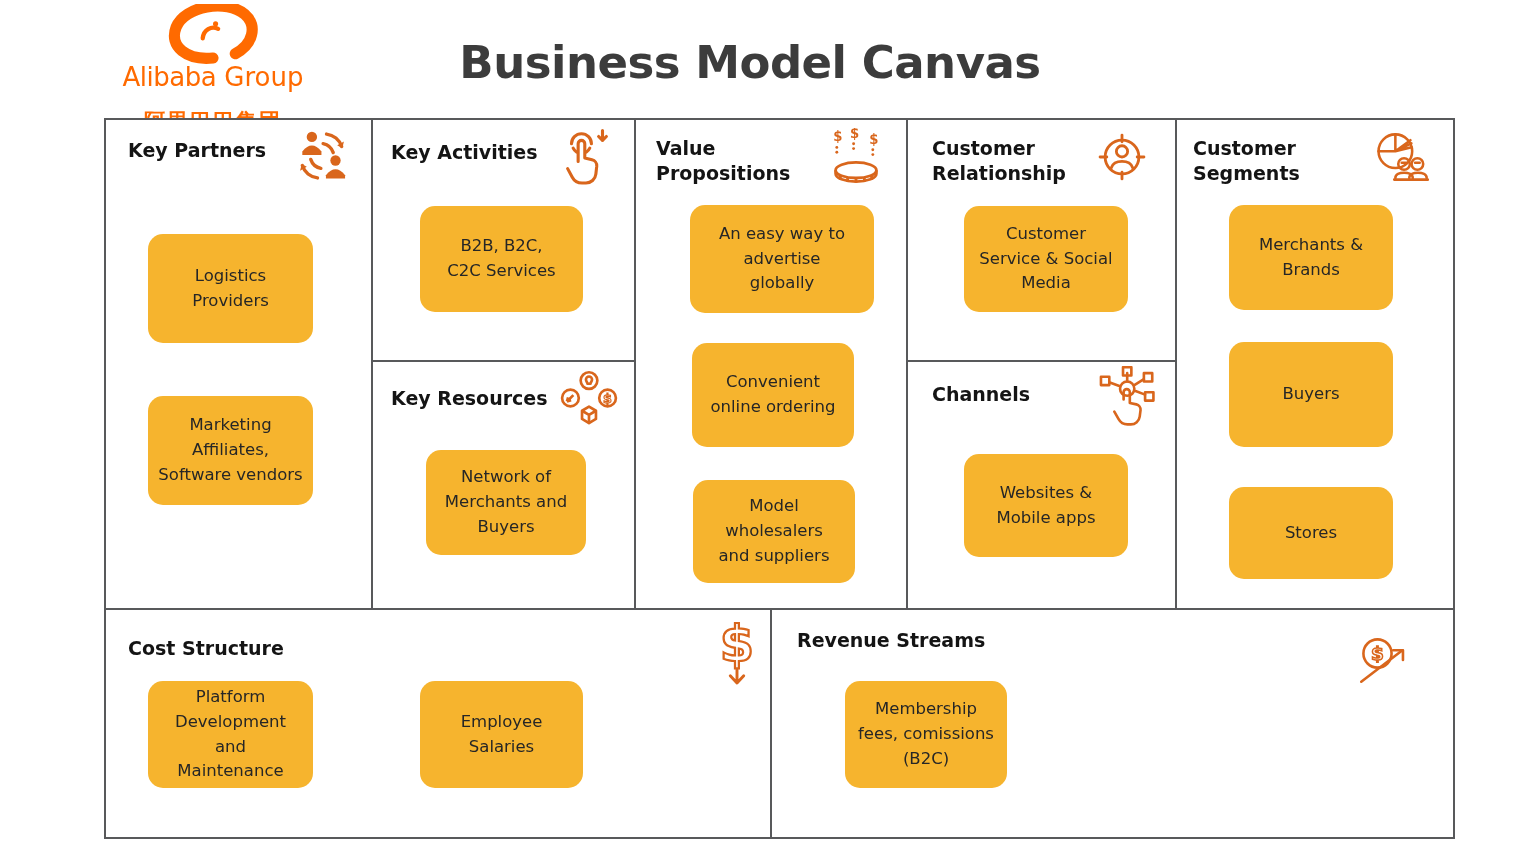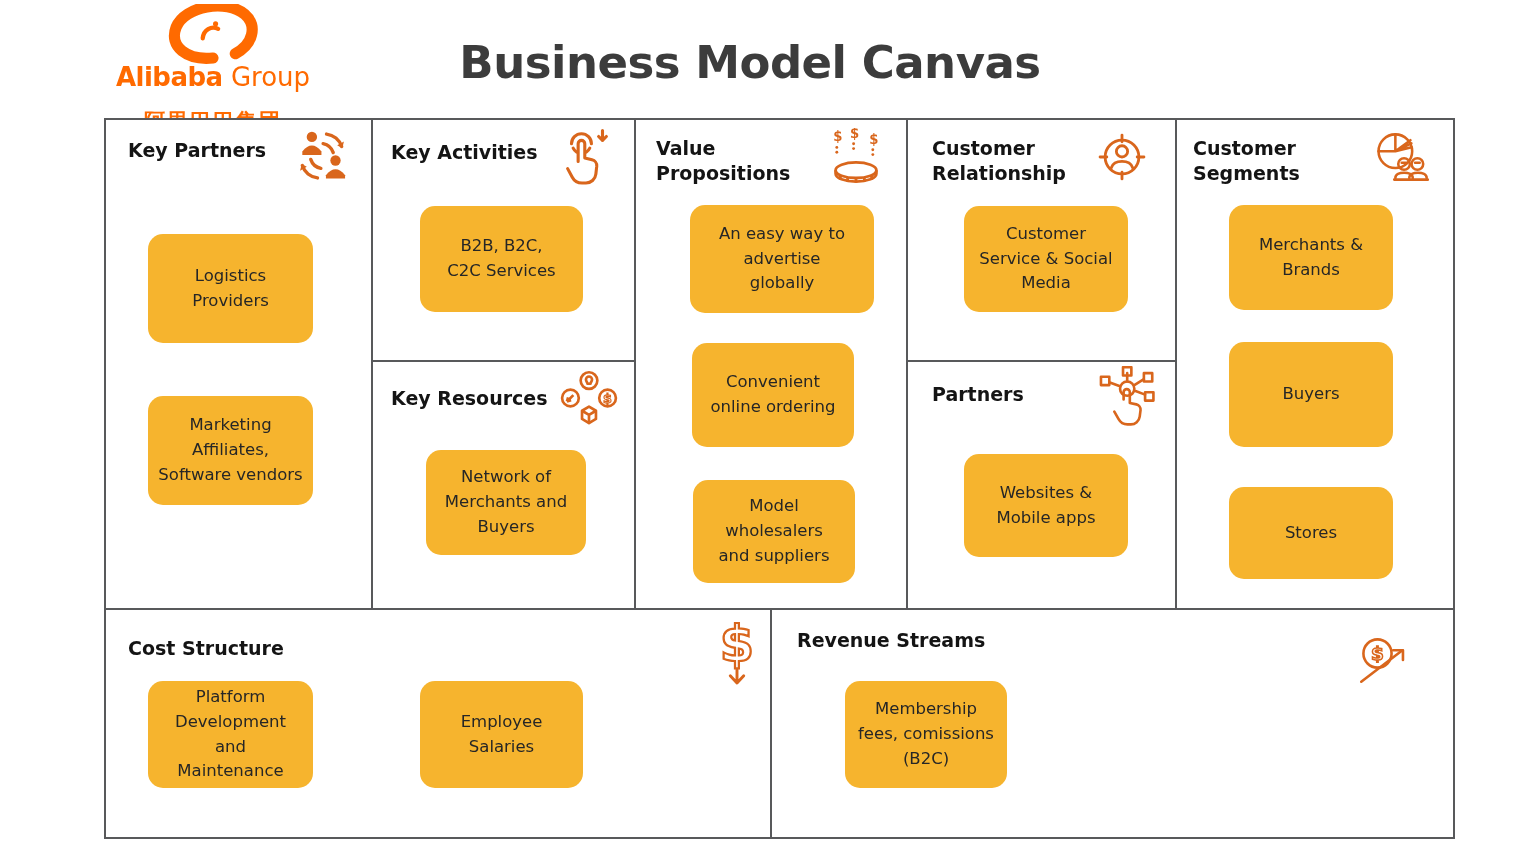--- a/index.html
+++ b/index.html
@@ -5,21 +5,21 @@
   html,body{margin:0;padding:0;background:#ffffff;}
   body{
     width:1536px;height:864px;position:relative;overflow:hidden;
     font-family:"DejaVu Sans","Liberation Sans",sans-serif;
     -webkit-font-smoothing:antialiased;
   }
   
   .logo{position:absolute;left:108px;top:4px;width:210px;text-align:center;}
   .logo-mark{width:118px;height:60px;display:block;margin:0 auto;}
   .logo-word{font-size:26px;line-height:1.05;color:#FF6A00;white-space:nowrap;}
-  .logo-word b{font-weight:700;letter-spacing:-0.5px;}
+  .logo-word b{font-weight:400;letter-spacing:-0.5px;}
   .logo-word span{font-weight:400;}
   .logo-cn{font-size:21px;font-weight:700;color:#FF6A00;letter-spacing:2px;margin-top:16px;}
   .page-title{
     position:absolute;left:420px;top:36px;width:660px;text-align:center;
     font-size:45px;font-weight:700;color:#3C3C3C;letter-spacing:-0.5px;
   }
   
   .canvas{
     position:absolute;left:104px;top:118px;width:1351px;height:721px;
     border:2px solid #58595B;box-sizing:border-box;background:#fff;
@@ -180,21 +180,21 @@
               <circle cx="24" cy="19" r="5"></circle>
               <path d="M14.5 33.5 c2.5 -7.5 16.5 -7.5 19 0"></path>
             </g>
           </svg>
         </div>
         <div class="note" style="left:56px;top:86px;width:164px;height:106px;">Customer
 Service &amp; Social
 Media</div>
       </div>
       <div class="subcell bottom">
-        <div class="sec-title" style="left:24px;top:20px;">Partners</div>
+        <div class="sec-title" style="left:24px;top:20px;">Channels</div>
         <div class="sec-icon" style="right:18px;top:4px;">
           <svg width="62" height="62" viewBox="0 0 52 52">
             <g fill="none" stroke="#D9661C" stroke-width="2.2" stroke-linecap="round" stroke-linejoin="round">
               <circle cx="27" cy="19" r="6"></circle>
               <path d="M21 17 l-8 -3 M27 13 v-7 M33 16 l8 -5 M34 21 l8 3"></path>
               <rect x="5" y="9" width="7" height="7"></rect>
               <rect x="23.5" y="1" width="7" height="7"></rect>
               <rect x="41" y="6" width="7" height="7"></rect>
               <rect x="42" y="22" width="7" height="7"></rect>
               <path d="M24 28 v-6 a2.6 2.6 0 0 1 5.2 0 v9 l5.5 1.2 a4.5 4.5 0 0 1 3.5 4.8 l-.7 5.5 a7.5 7.5 0 0 1 -7.5 6.5 h-2.8 a8.5 8.5 0 0 1 -7.4 -4.4 l-3.6 -6.4"></path>

